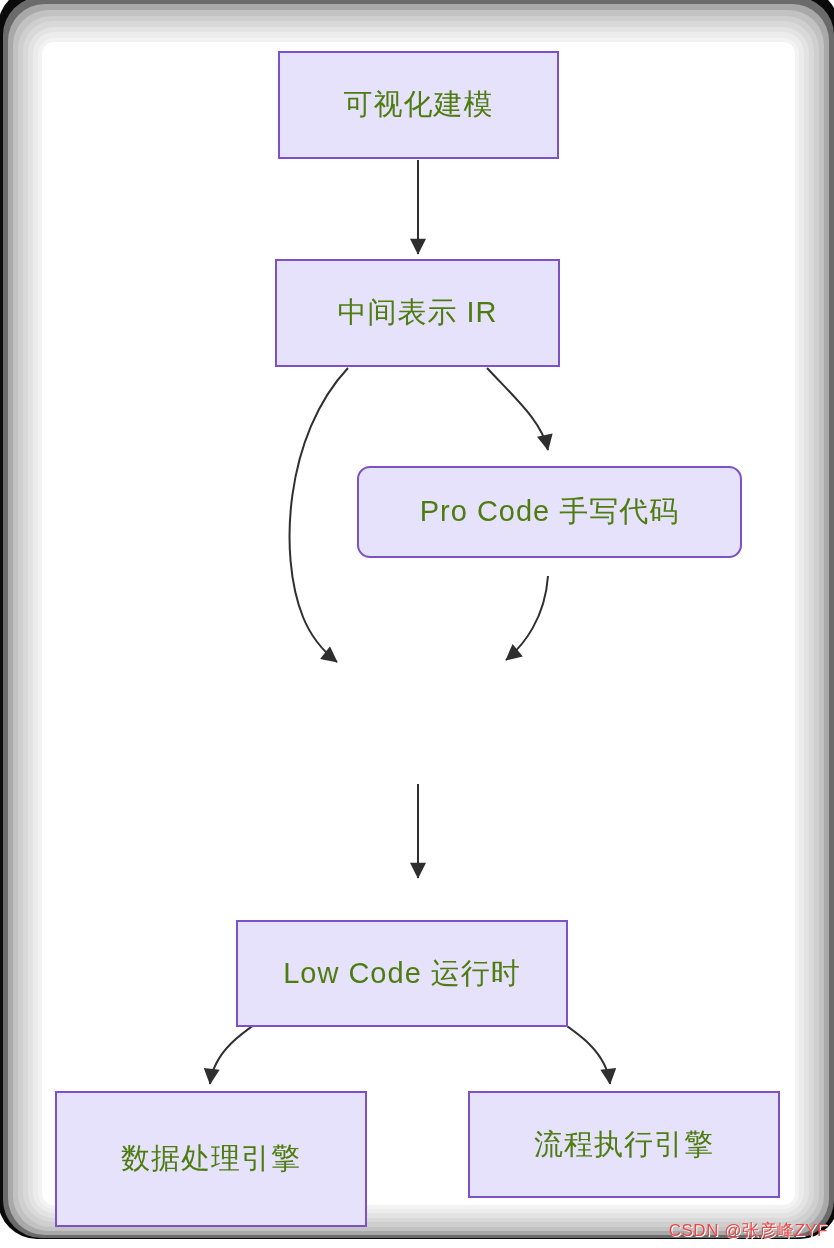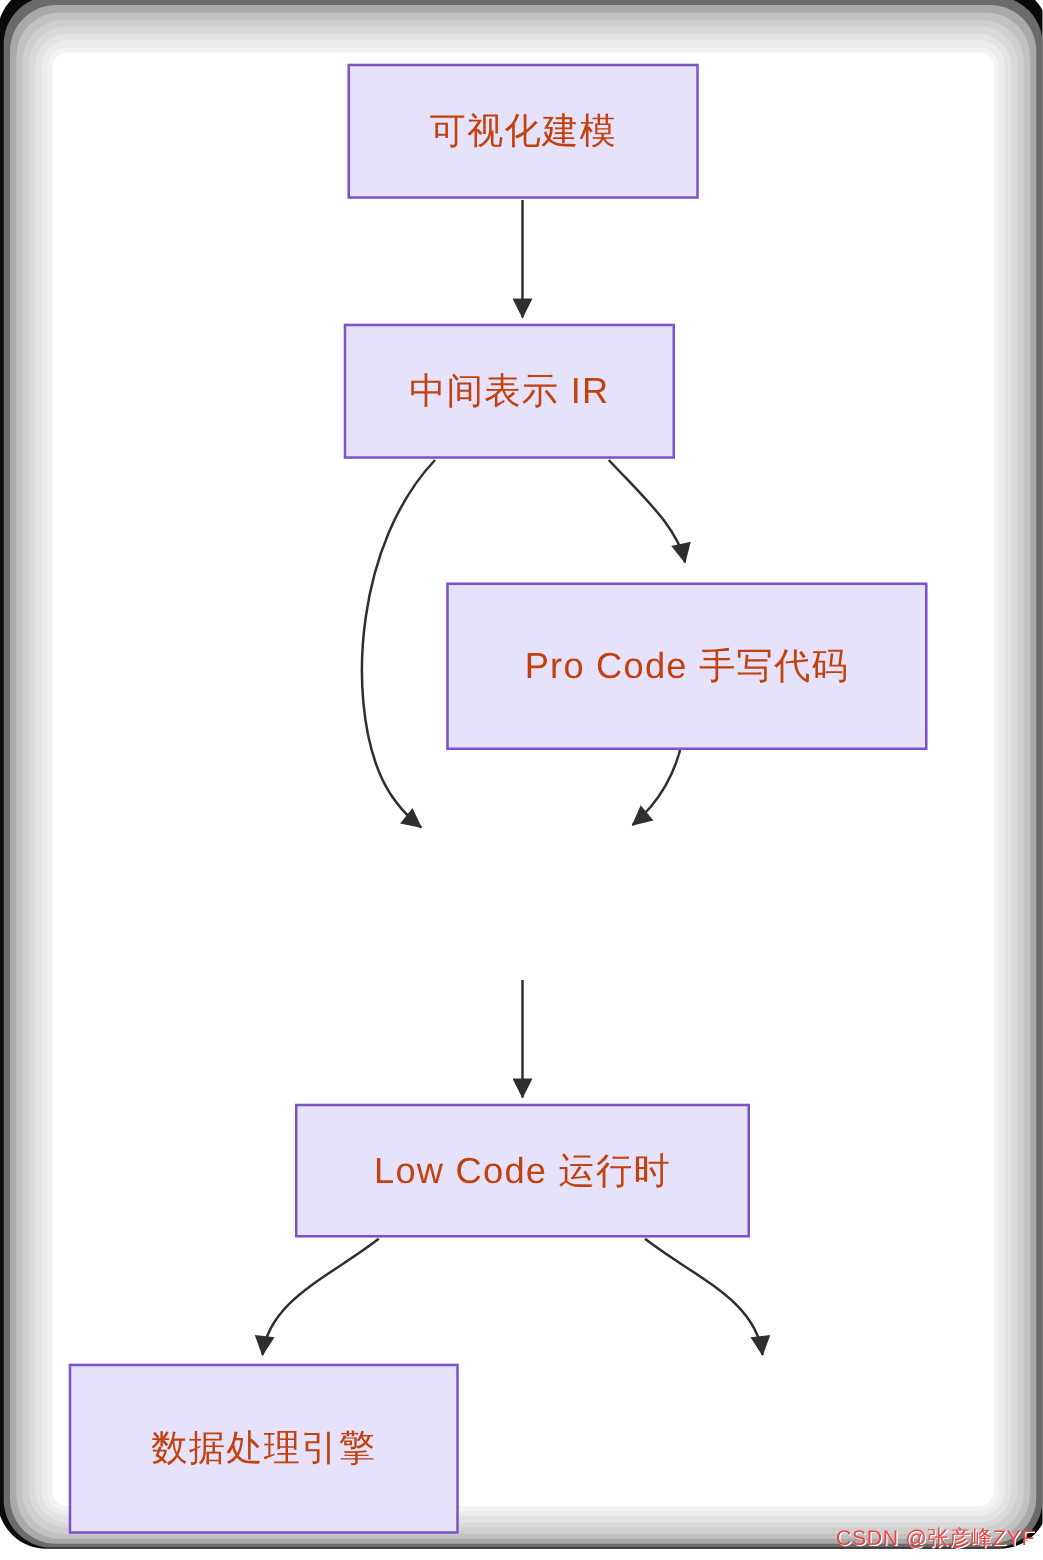--- a/index.html
+++ b/index.html
@@ -39,28 +39,28 @@
   .node {
     position: absolute;
     box-sizing: border-box;
     background: #e7e2fc;
     border: 2px solid #7d52c8;
     display: flex;
     align-items: center;
     justify-content: center;
     font-size: 29px;
     letter-spacing: 1px;
-    color: #c2410c;
+    color: #4d7c0f;
     white-space: nowrap;
   }
   #n-visual   { left: 278px; top: 51px;   width: 281px; height: 108px; }
-  #n-ir       { left: 275px; top: 259px;  width: 265px; height: 108px; }
-  #n-procode  { left: 357px; top: 466px;  width: 385px; height: 134px; }
+  #n-ir       { left: 275px; top: 259px;  width: 285px; height: 108px; }
+  #n-procode  { left: 357px; top: 466px;  width: 385px; height: 92px; border-radius: 13px; }
   #n-codegen  { left: 212px; top: 674px;  width: 411px; height: 109px; }
-  #n-runtime  { left: 236px; top: 883px;  width: 364px; height: 107px; text-align: center; }
+  #n-runtime  { left: 236px; top: 920px;  width: 332px; height: 107px; text-align: center; }
   #n-dataeng  { left: 55px;  top: 1091px; width: 312px; height: 136px; }
   #n-floweng  { left: 468px; top: 1091px; width: 312px; height: 107px; }
 
   svg.edges {
     position: absolute;
     left: 0;
     top: 0;
     width: 834px;
     height: 1248px;
     pointer-events: none;
@@ -100,16 +100,17 @@
     <path class="edge" marker-end="url(#arrow)" d="M418,784 L418,878"></path>
     <path class="edge" marker-end="url(#arrow)" d="M303,991 C263,1022 215,1040 210,1084"></path>
     <path class="edge" marker-end="url(#arrow)" d="M516,991 C556,1022 605,1040 610,1084"></path>
   </svg>
 
   <div class="node" id="n-visual">可视化建模</div>
   <div class="node" id="n-ir">中间表示 IR</div>
   <div class="node" id="n-procode">Pro Code 手写代码</div>
   <div class="node" id="n-runtime">Low Code 运行时</div>
   <div class="node" id="n-dataeng">数据处理引擎</div>
+  <div class="node" id="n-floweng">流程执行引擎</div>
 
   <div class="watermark">CSDN @张彦峰ZYF</div>
 
 </div>
 
 </body></html>

